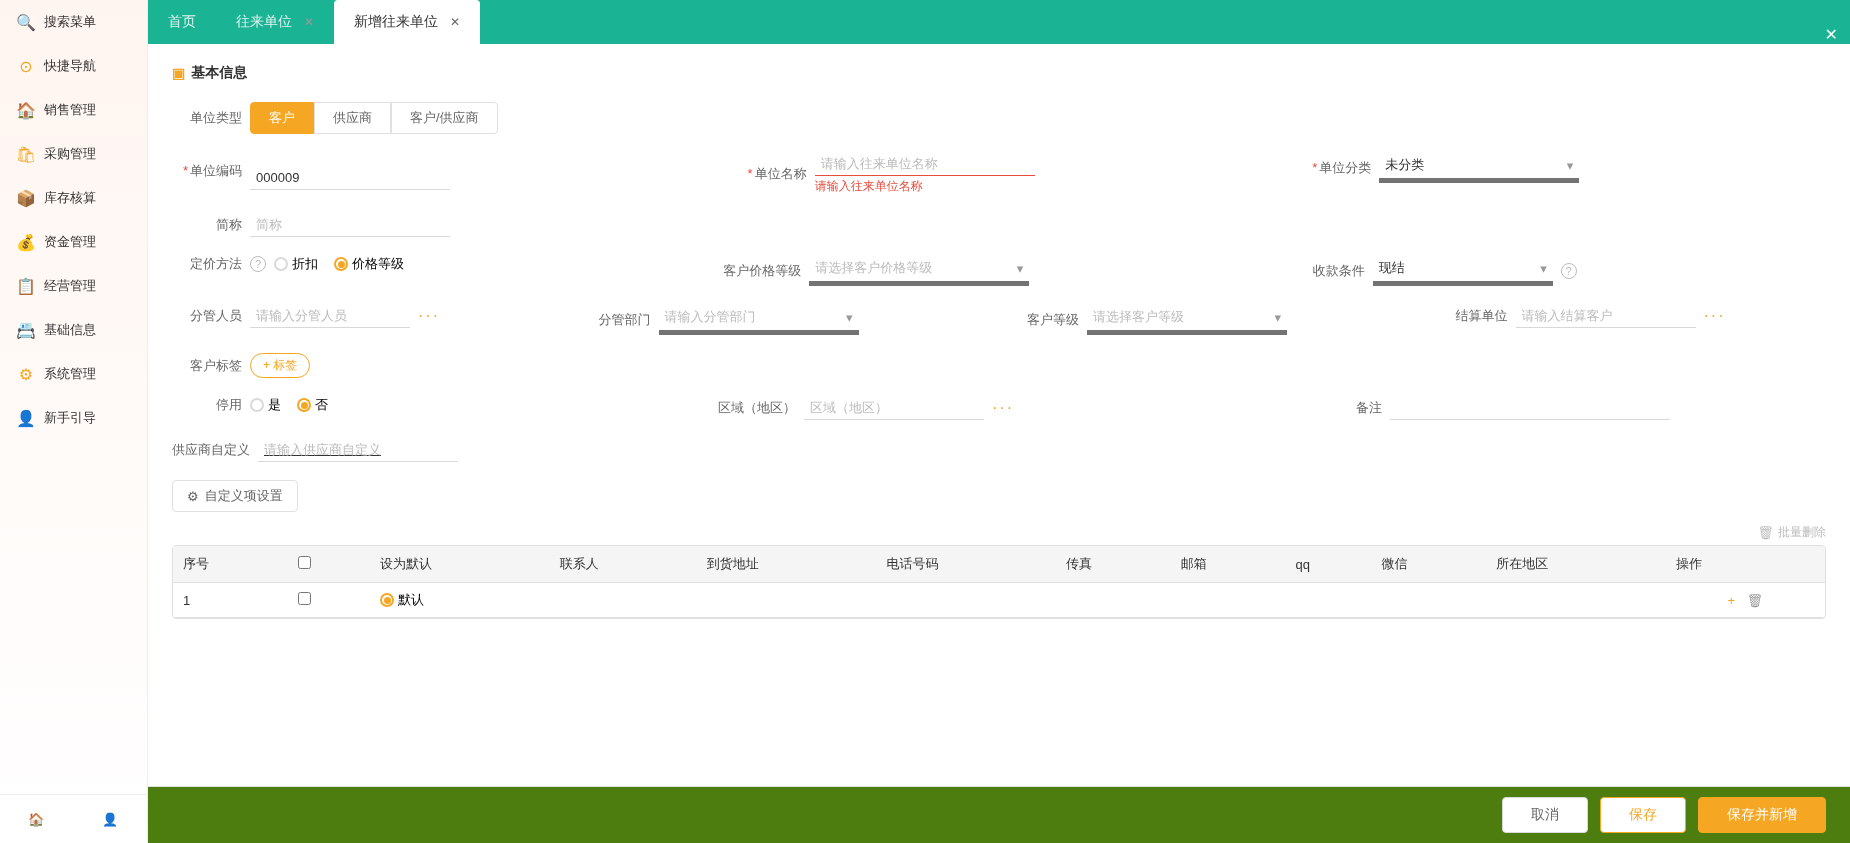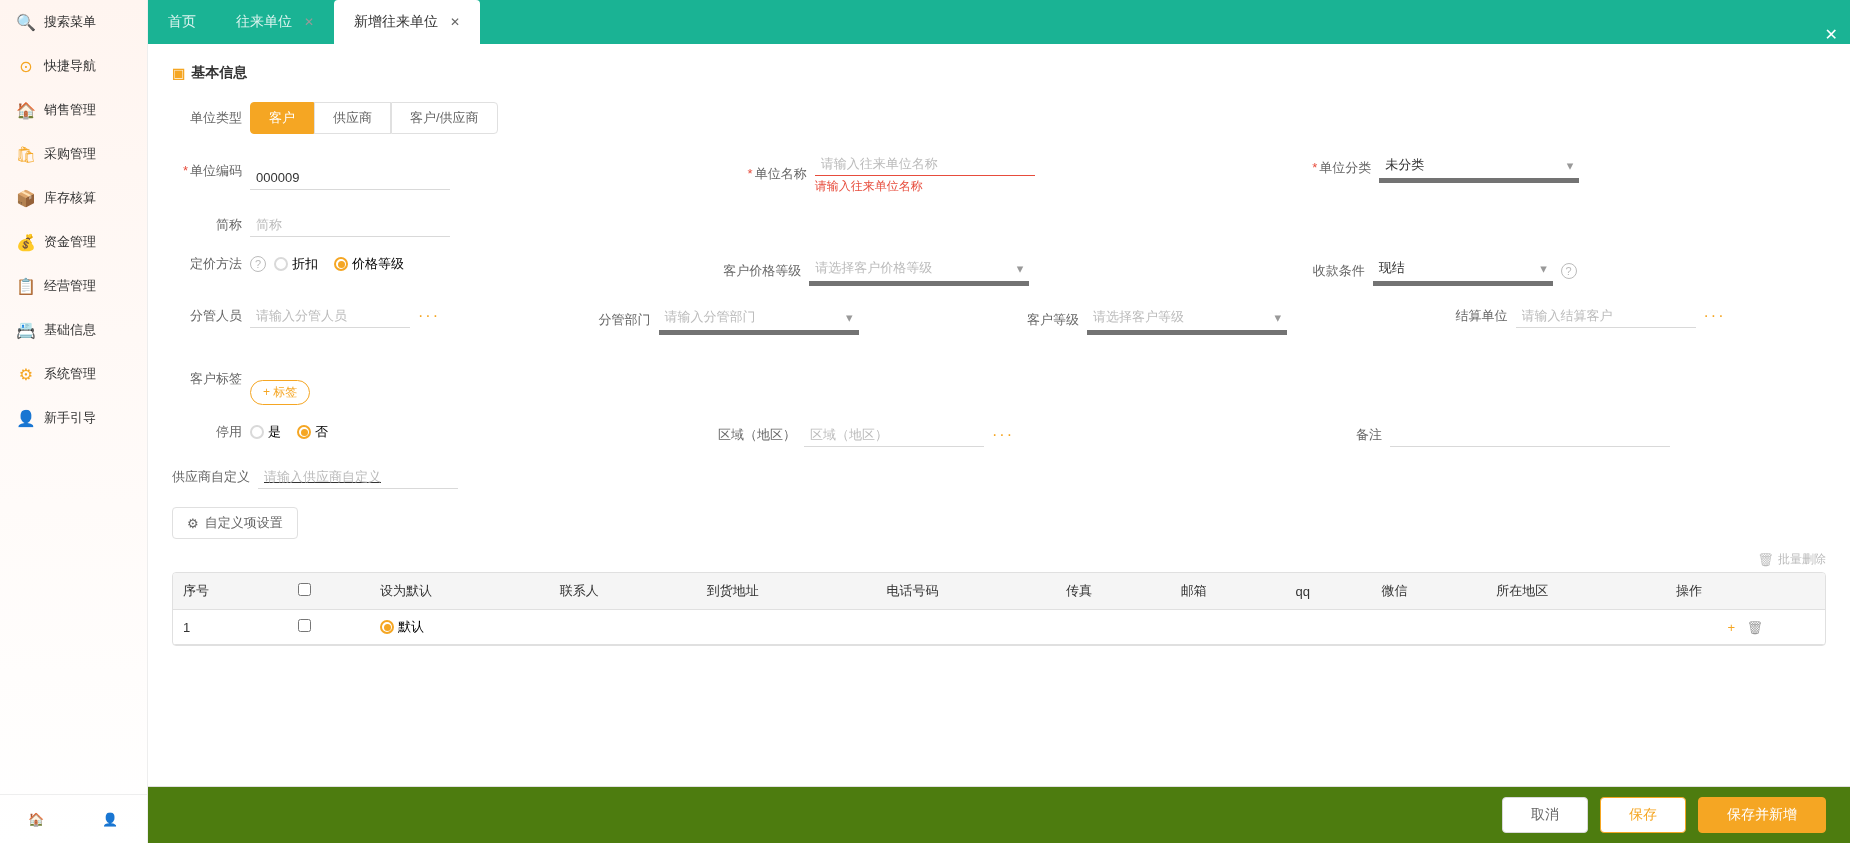--- a/index.html
+++ b/index.html
@@ -184,21 +184,20 @@
       border: 1px solid #f5a623;
       color: #f5a623;
       border-radius: 20px;
       padding: 3px 12px;
       font-size: 12px;
       cursor: pointer;
       background: #fff;
       display: flex;
       align-items: center;
       gap: 4px;
-      margin-top: 27px;
     }
 
     
     .settings-btn {
       display: flex;
       align-items: center;
       gap: 6px;
       border: 1px solid #e0e0e0;
       padding: 6px 14px;
       border-radius: 4px;

